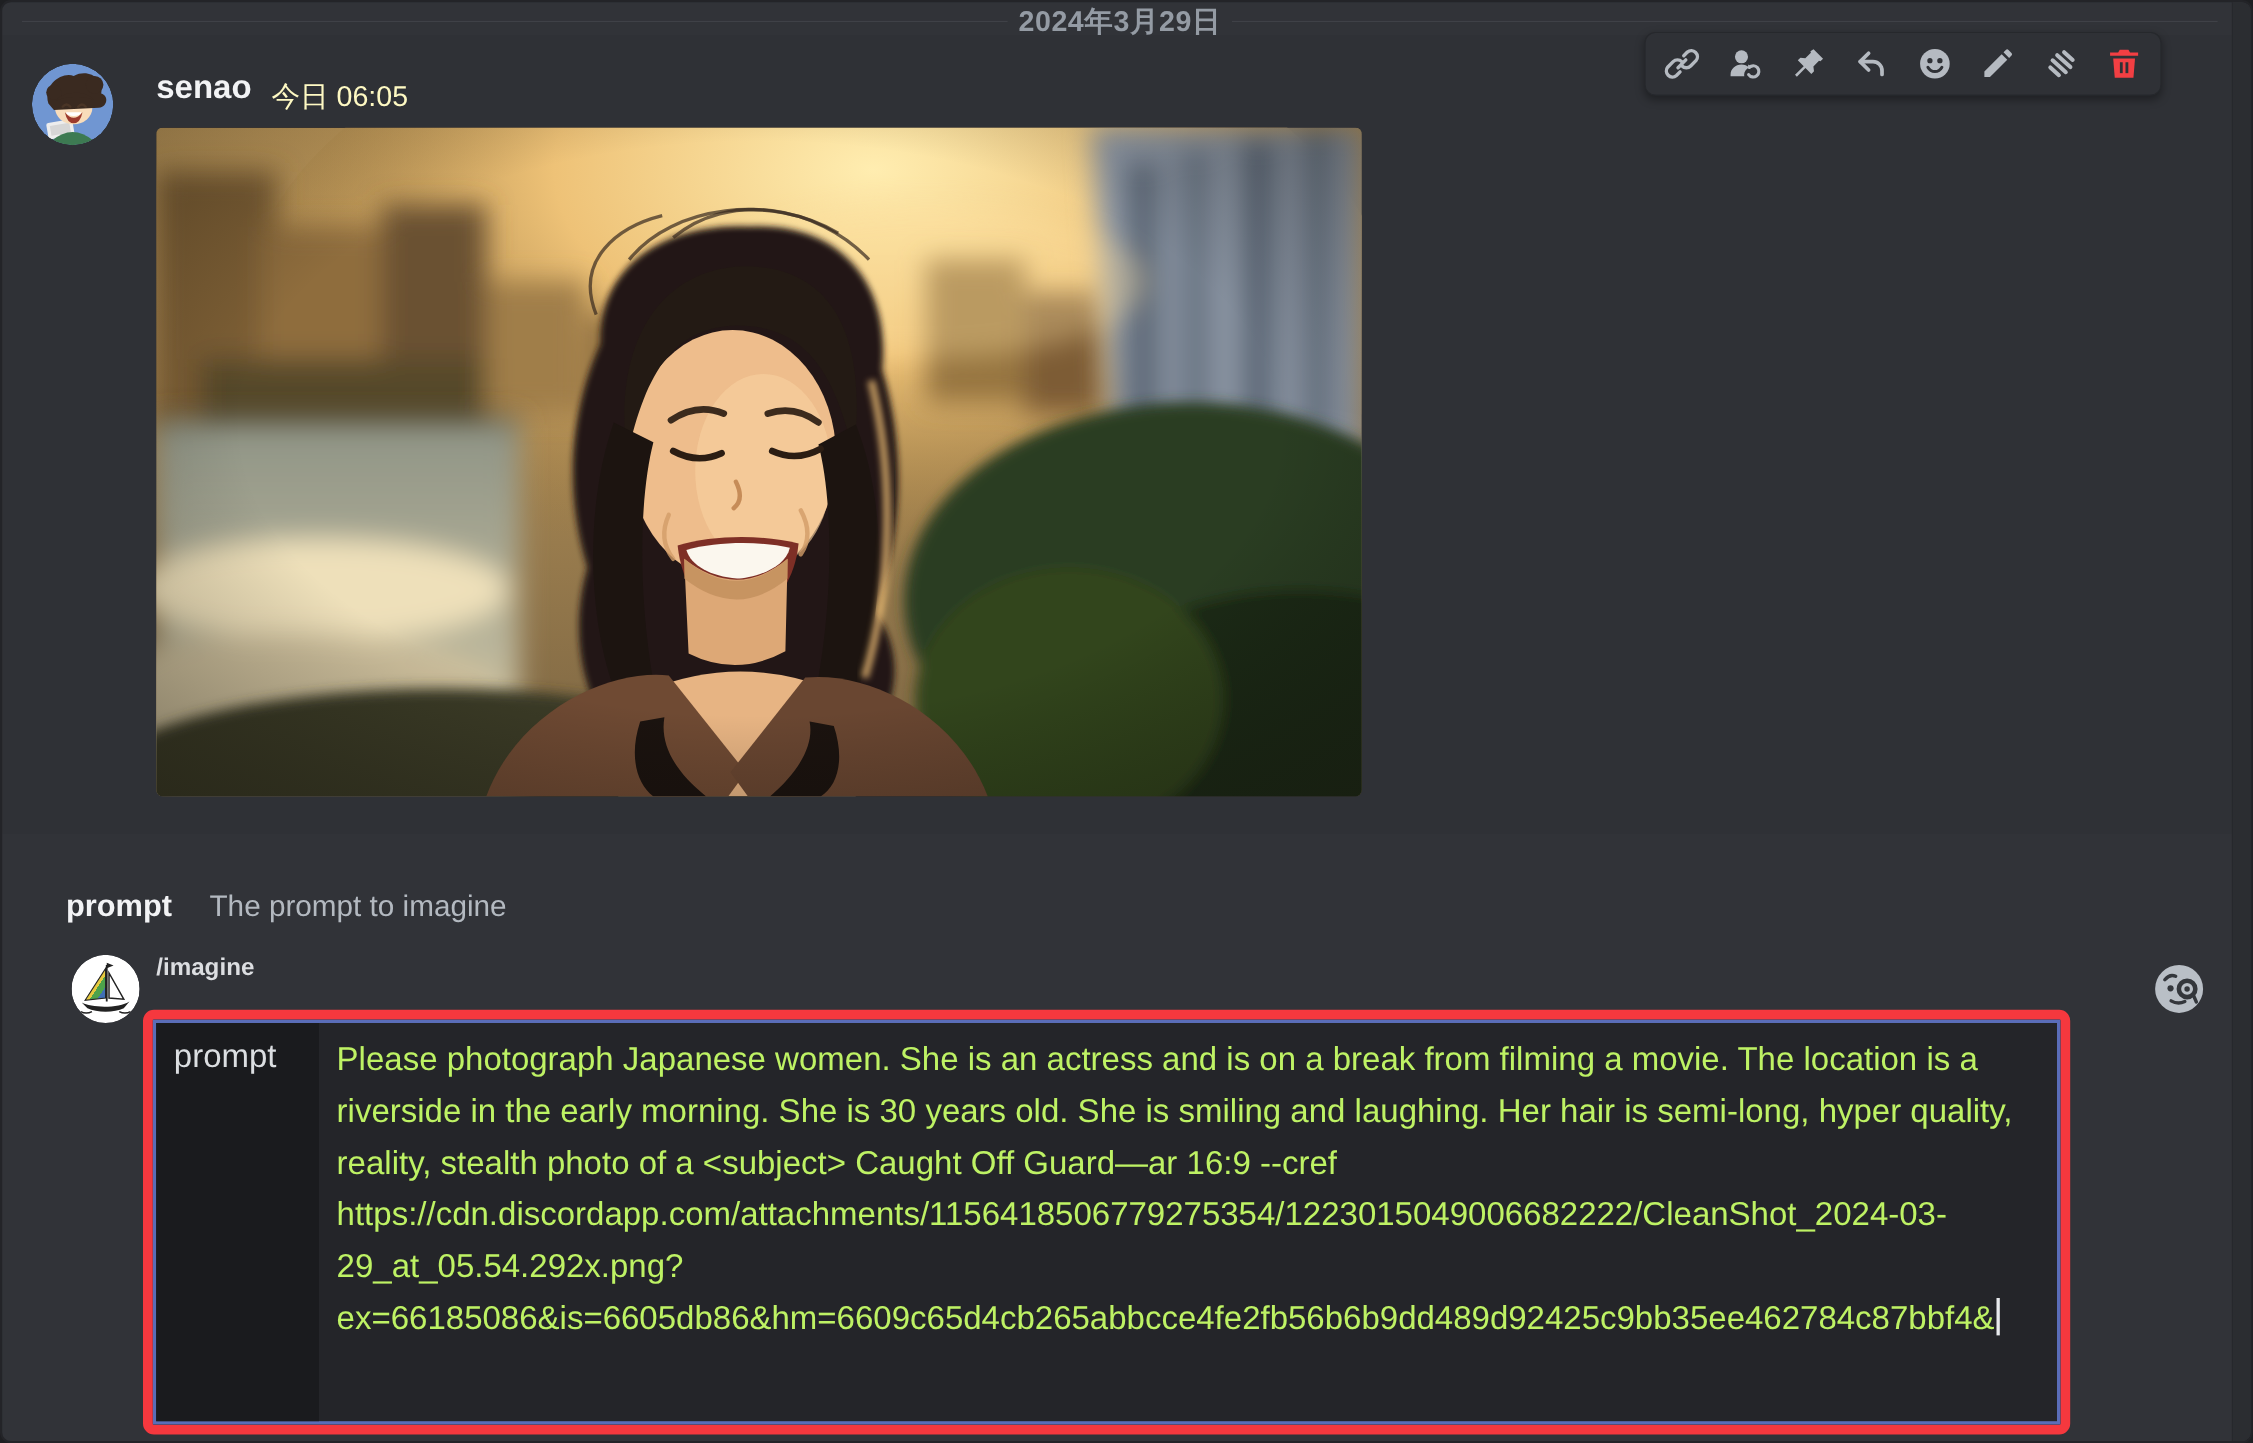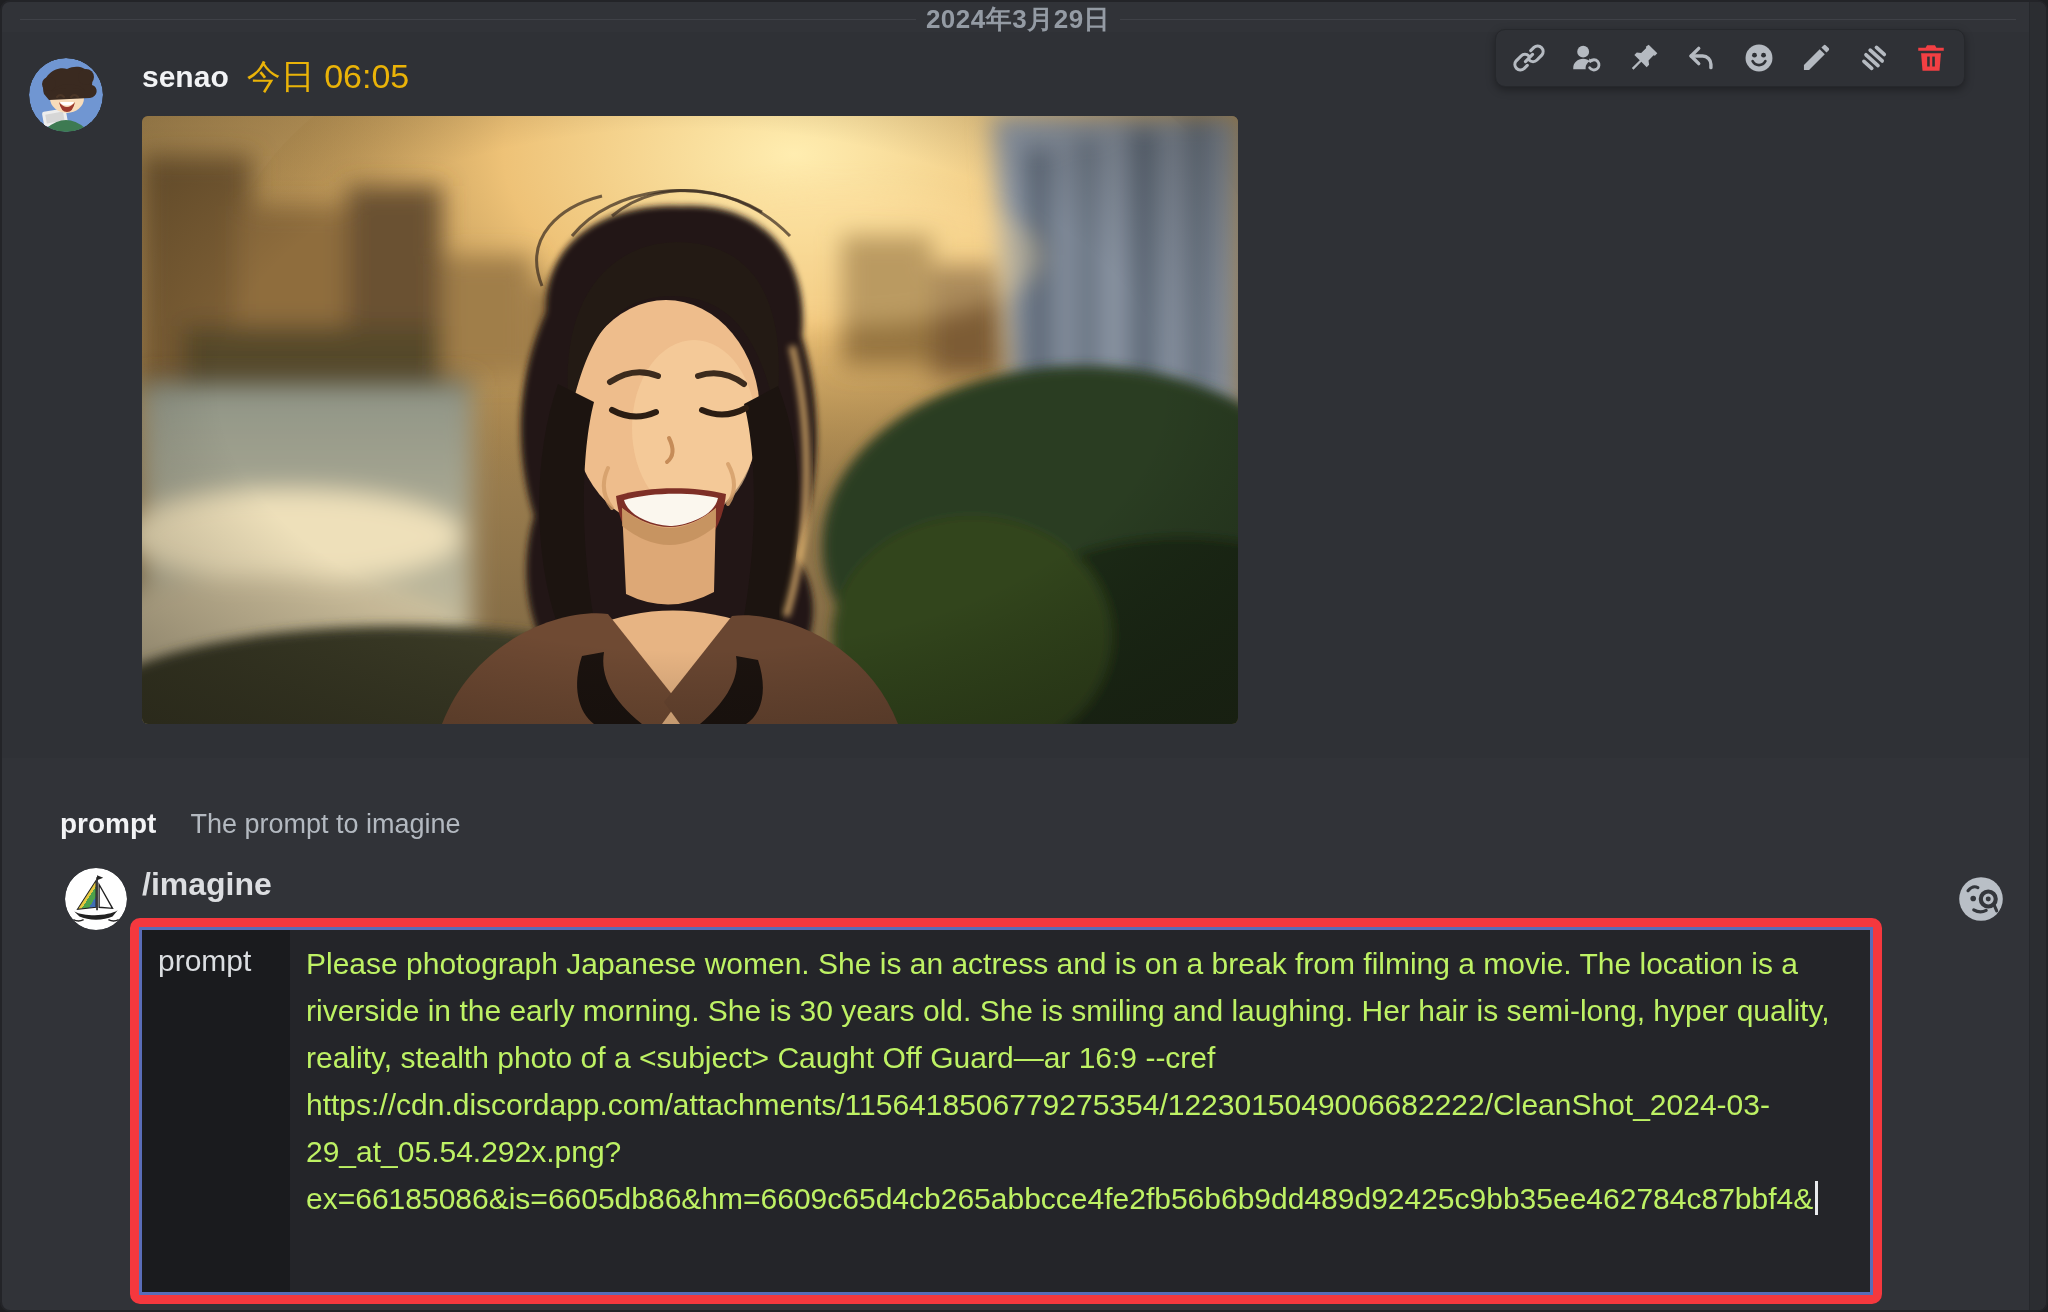--- a/index.html
+++ b/index.html
@@ -10,37 +10,37 @@
   
   .date-divider{position:absolute;top:4px;left:18px;right:30px;height:26px;display:flex;align-items:center;gap:10px;text-align:center;}
   .date-divider .line{flex:1;height:1px;background:#3f4147;}
   .date-text{color:#949ba4;font-size:26px;font-weight:700;letter-spacing:.5px;}
 
   
   .message{position:absolute;left:0;top:30px;width:2032px;height:726px;background:rgba(0,0,0,.035);}
   .avatar{position:absolute;left:27px;top:26px;width:74px;height:74px;border-radius:50%;overflow:hidden;cursor:pointer;}
   .msg-header{position:absolute;left:140px;top:22px;display:flex;align-items:center;gap:18px;}
   .username{color:#f2f3f5;font-size:30px;font-weight:700;cursor:pointer;}
-  .timestamp{color:#eab308;font-size:34px;}
+  .timestamp{color:#fef9c3;font-size:26px;margin-top:16px;}
   .attachment{position:absolute;left:140px;top:84px;width:1096px;height:608px;border-radius:6px;overflow:hidden;cursor:pointer;background:#1e1f22;}
   .attachment svg{display:block;width:100%;height:100%;}
 
   
   .msg-toolbar{position:absolute;left:1493px;top:-3px;width:470px;height:58px;background:#2f3136;border:1px solid #26282c;border-radius:10px;box-shadow:0 3px 8px rgba(0,0,0,.35);display:flex;align-items:center;justify-content:space-around;padding:0 4px;box-sizing:border-box;z-index:5;}
   .tb-btn{width:52px;height:48px;display:flex;align-items:center;justify-content:center;border:none;background:transparent;border-radius:6px;cursor:pointer;padding:0;}
   .tb-btn svg{width:34px;height:34px;}
 
   
   .opt-header{position:absolute;left:58px;top:806px;display:flex;align-items:baseline;gap:18px;}
   .opt-name{color:#f2f3f5;font-size:28px;font-weight:700;}
   .opt-desc{color:#b3b9c0;font-size:27px;margin-left:16px;}
 
   
   .cmd-avatar{position:absolute;left:63px;top:866px;width:62px;height:62px;border-radius:50%;overflow:hidden;}
-  .cmd-label{position:absolute;left:140px;top:864px;color:#dcdee1;font-size:32px;font-weight:700;text-align:right;}
+  .cmd-label{position:absolute;left:140px;top:864px;color:#dcdee1;font-size:22px;font-weight:700;text-align:right;}
   .cmd-right-icon{position:absolute;left:1952px;top:870px;width:54px;height:54px;border:none;background:transparent;padding:0;cursor:pointer;}
 
   
   .red-box{position:absolute;left:128px;top:916px;width:1752px;height:386px;border:9px solid #f5383e;border-radius:10px;box-sizing:border-box;}
   .focus-box{width:100%;height:100%;border:3px solid #5a6db8;box-sizing:border-box;display:flex;background:#242529;}
   .field-label-col{width:148px;background:#1a1b1e;color:#dbdee1;font-size:30px;padding:14px 10px 0 16px;box-sizing:border-box;flex:none;}
   .field-input{flex:1;padding:10px 22px 6px 16px;color:#bef264;font-size:30px;line-height:47px;overflow-wrap:anywhere;white-space:pre-wrap;cursor:text;}
   .caret{display:inline-block;width:3px;height:34px;background:#e8eaed;margin-left:2px;vertical-align:-6px;animation:blink 1.1s steps(1) infinite;}
   @keyframes blink{50%{opacity:0;}}
 </style>

